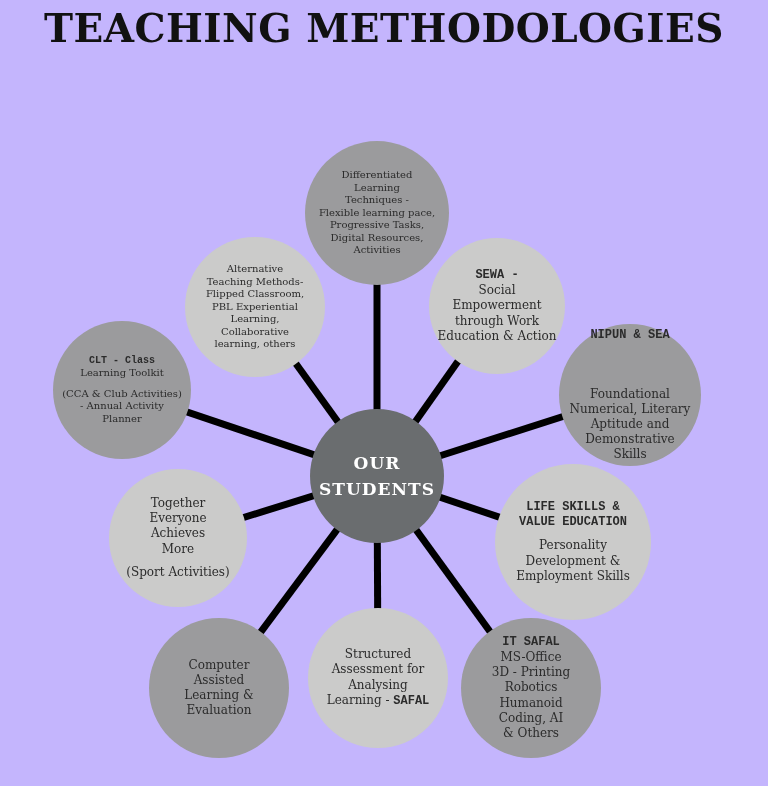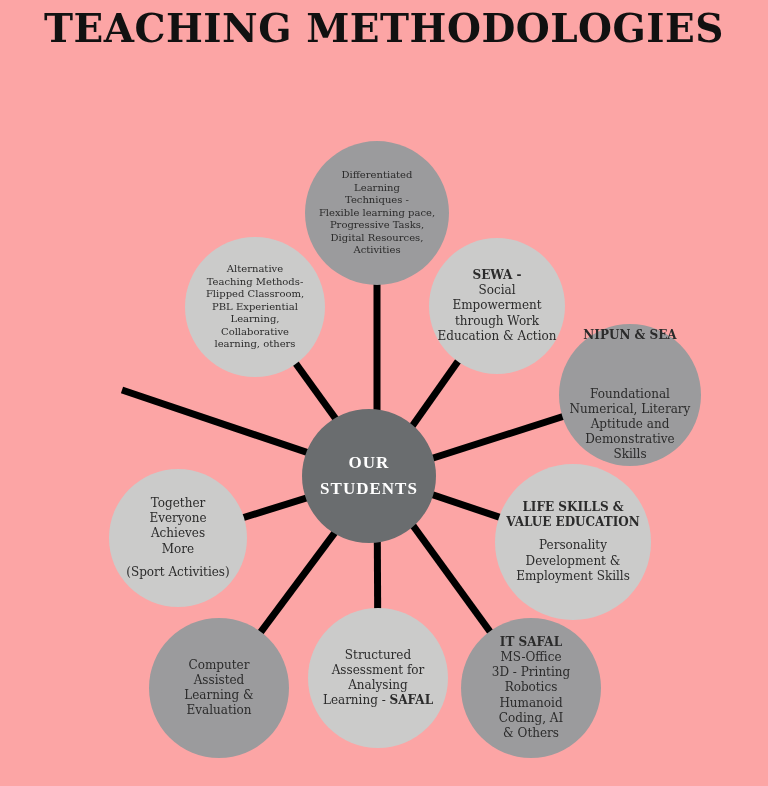--- a/index.html
+++ b/index.html
@@ -1,20 +1,20 @@
 <!DOCTYPE html>
 <html><head>
 <meta charset="utf-8">
 <style>
   html, body { margin: 0; padding: 0; background: #ffffff; }
   .canvas {
     position: relative;
     width: 768px;
     height: 786px;
-    background: #fca5a5;
+    background: #c4b5fd;
     overflow: hidden;
     font-family: "DejaVu Serif", "Liberation Serif", serif;
     color: #2b2b2b;
   }
   .header { position: absolute; top: 6px; left: 0; width: 768px; text-align: center; z-index: 3; }
   .title {
     font-size: 39px;
     font-weight: 700;
     letter-spacing: 0.5px;
     color: #111111;
@@ -38,21 +38,21 @@
     align-items: center;
     justify-content: center;
     text-align: center;
     font-size: 12px;
     line-height: 1.26;
   }
   .circle.medium { background: #9b9b9d; }
   .circle.light  { background: #cbcbca; }
   .circle.dark   { background: #6a6d6f; }
   .circle .lines { white-space: pre-line; }
-  .circle .b, .circle .bold-lines { font-weight: 700; white-space: pre-line; }
+  .circle .b, .circle .bold-lines { font-weight: 700; white-space: pre-line; font-family: Liberation Mono, monospace; }
   .circle.fs-small { font-size: 10px; }
   .hub {
     color: #ffffff;
     font-weight: 700;
     font-size: 17px;
     letter-spacing: 1px;
     line-height: 1.55;
   }
   .gap-sm { height: 8px; }
 </style>
@@ -93,20 +93,28 @@
   <div class="circle light fs-small" style="left:185px; top:237px; width:140px; height:140px;">
     <div class="lines">Alternative
 Teaching Methods-
 Flipped Classroom,
 PBL Experiential
 Learning,
 Collaborative
 learning, others</div>
   </div>
 
+  <div class="circle medium fs-small" style="left:53px; top:321px; width:138px; height:138px;">
+    <div class="b">CLT - Class</div>
+    <div class="lines">Learning Toolkit</div>
+    <div class="gap-sm"></div>
+    <div class="lines">(CCA &amp; Club Activities)
+- Annual Activity
+Planner</div>
+  </div>
 
   <div class="circle light" style="left:109px; top:469px; width:138px; height:138px;">
     <div class="lines">Together
 Everyone
 Achieves
 More</div>
     <div class="gap-sm"></div>
     <div class="lines">(Sport Activities)</div>
   </div>
 
@@ -153,18 +161,18 @@
   </div>
 
   <div class="circle light" style="left:429px; top:238px; width:136px; height:136px;">
     <div class="b">SEWA -</div>
     <div class="lines">Social
 Empowerment
 through Work
 Education &amp; Action</div>
   </div>
 
-  <div class="circle dark hub" style="left:302px; top:409px; width:134px; height:134px;font-family:Liberation Serif, serif;">
+  <div class="circle dark hub" style="left:310px; top:409px; width:134px; height:134px;">
     <div class="lines">OUR
 STUDENTS</div>
   </div>
 
 </div>
 
 </body></html>

